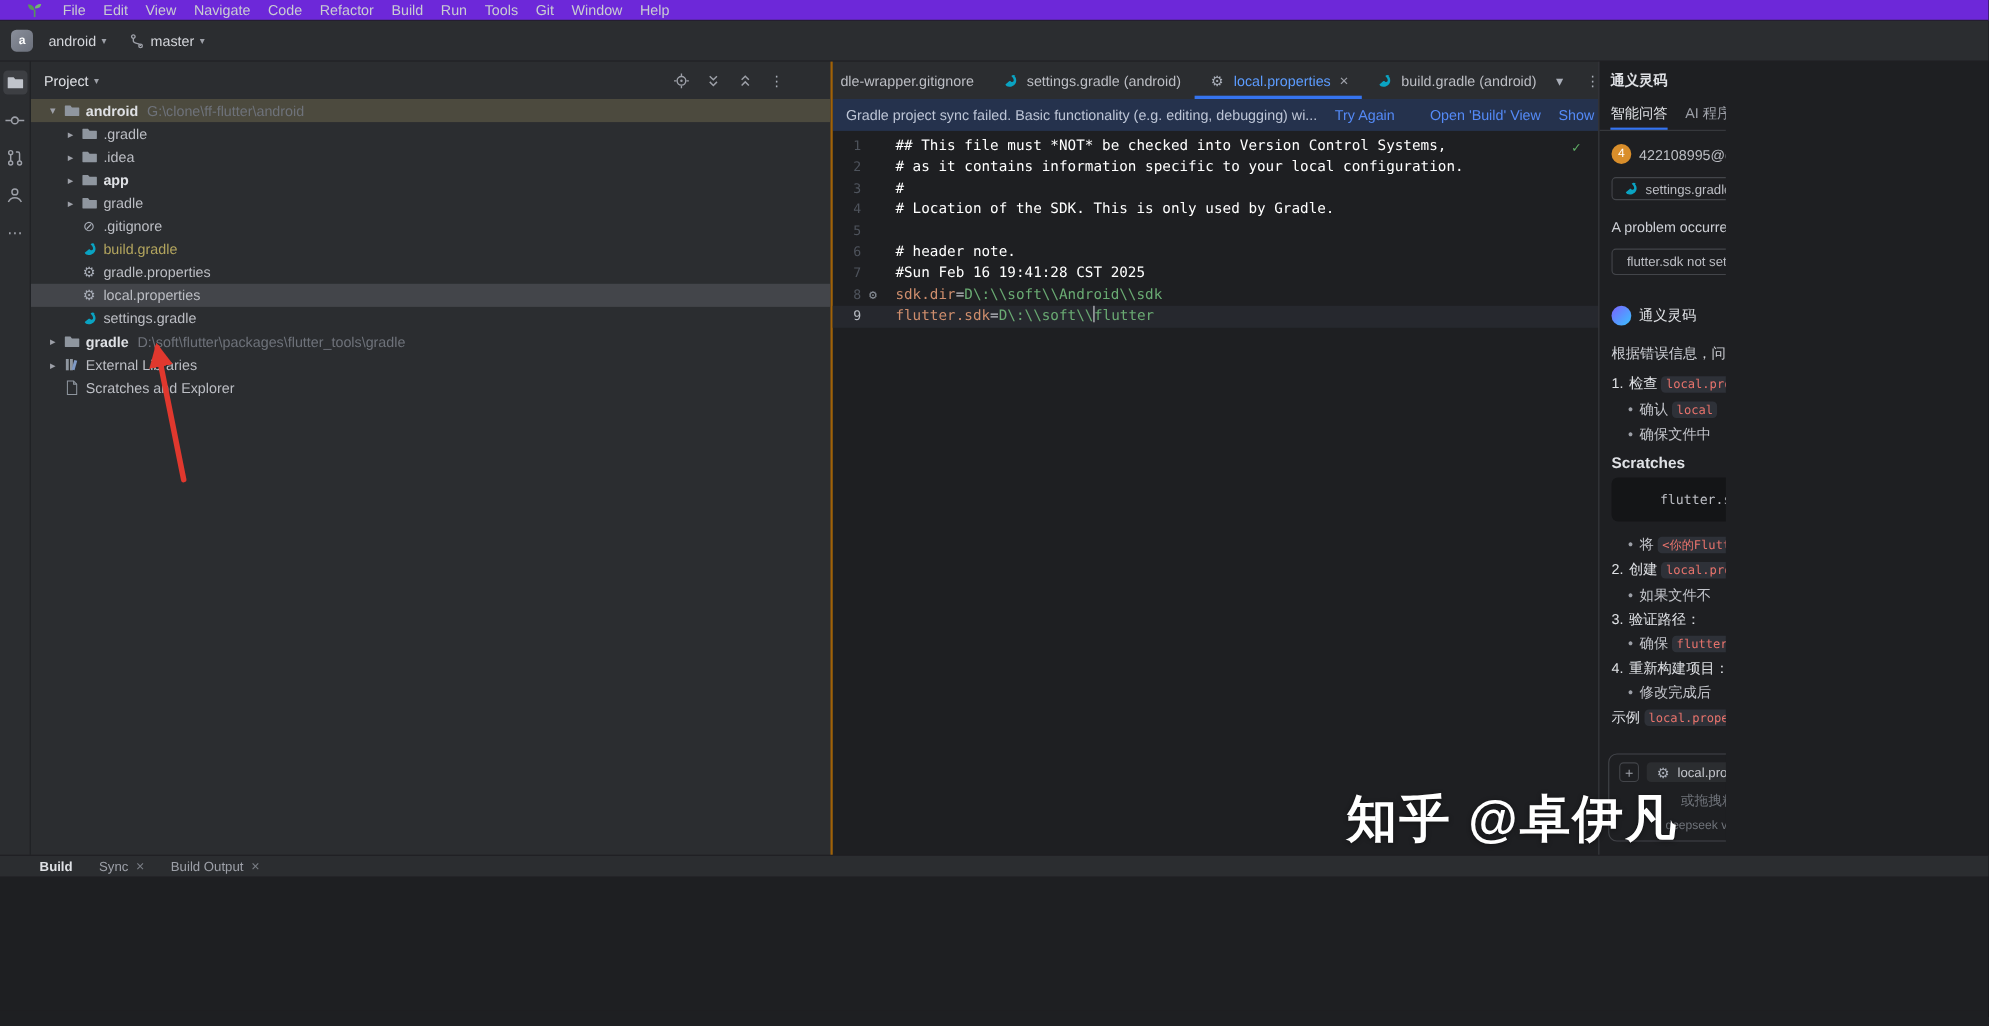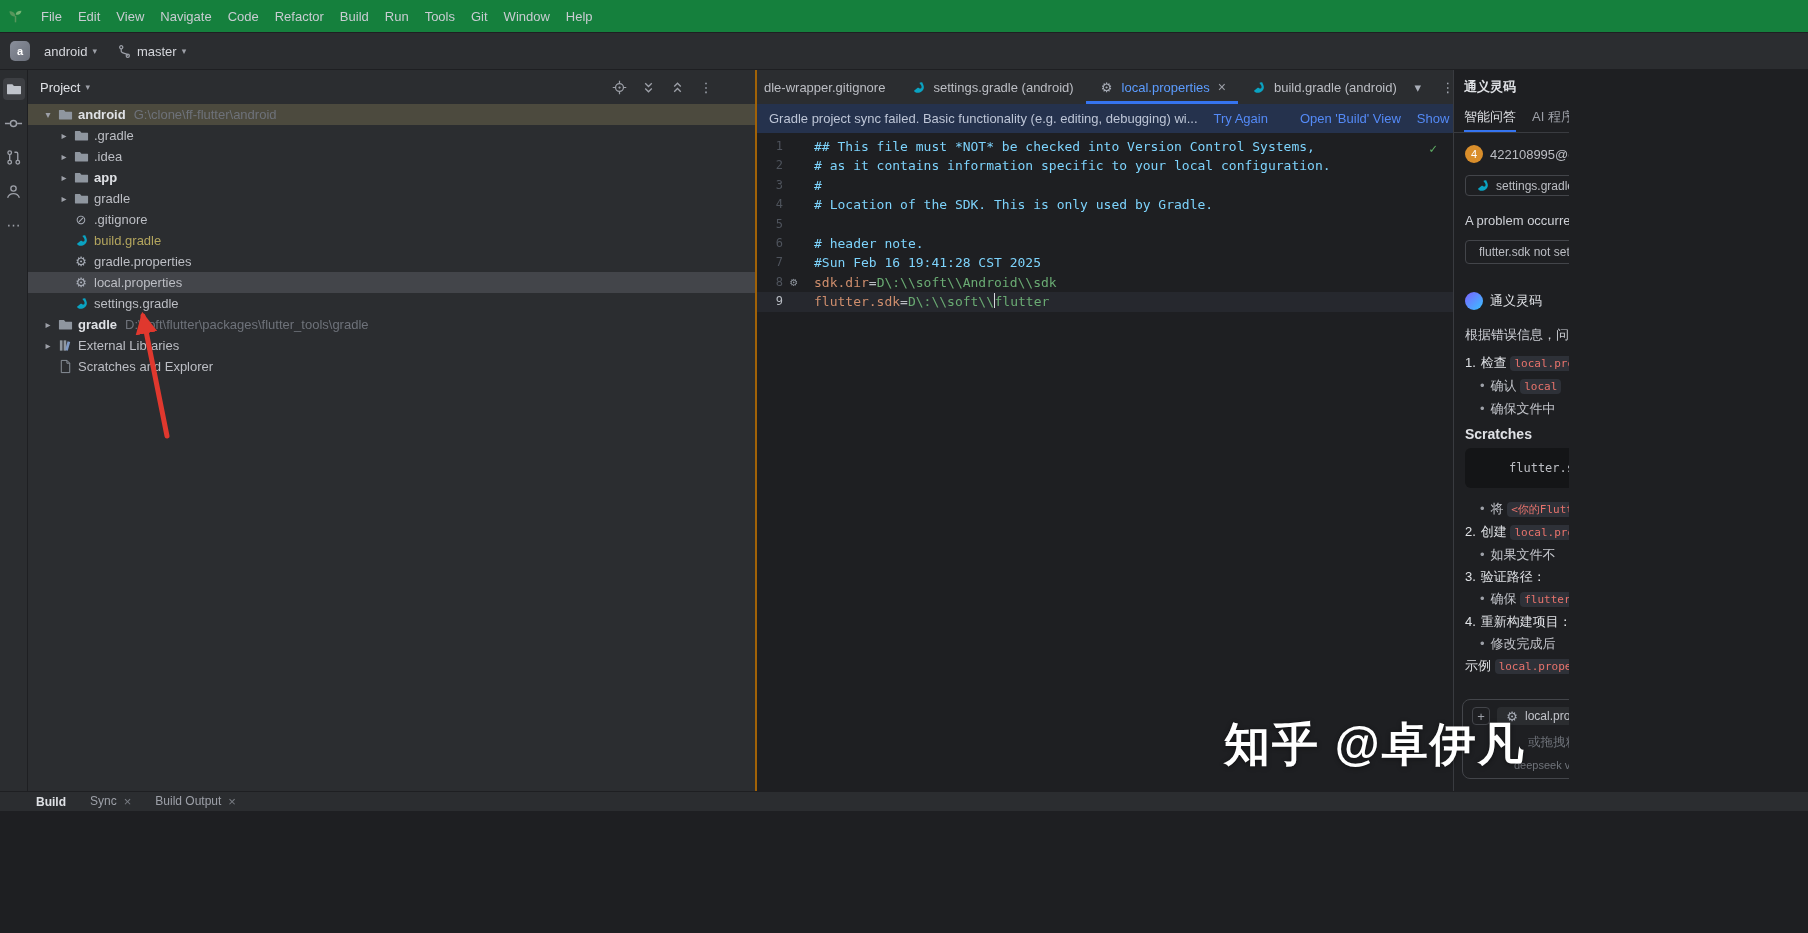--- a/index.html
+++ b/index.html
@@ -1,21 +1,21 @@
 <!DOCTYPE html>
 <html><head>
 <meta charset="utf-8">
 <style>
   *{box-sizing:border-box;margin:0;padding:0}
   html,body{background:#101113}
   .app{position:relative;width:1808px;height:933px;background:#1e1f22;overflow:hidden;
        font-family:"Liberation Sans",sans-serif;font-size:13px;color:#bcbec4}
 
   
-  .menubar{height:33px;background:#15803d;border-bottom:1px solid #1e1f22;display:flex;align-items:center;padding:0 4px;gap:1px}
+  .menubar{height:19px;background:#6d28d9;border-bottom:1px solid #1e1f22;display:flex;align-items:center;padding:0 20px;gap:1px}
   .menubar .logo{width:22px;height:22px;display:flex;align-items:center;justify-content:center;margin-right:6px}
   .mi{padding:3px 8px;border-radius:4px;color:#c9ccd2}
 
   
   .toolbar{height:37px;background:#2b2d30;border-bottom:1px solid #1e1f22;display:flex;align-items:center;padding:0 10px;gap:8px}
   .proj-badge{width:20px;height:20px;border-radius:5px;background:linear-gradient(135deg,#8a8f9b,#6a6f7a);
               color:#fff;font-size:11px;font-weight:bold;display:flex;align-items:center;justify-content:center}
   .widget{display:flex;align-items:center;gap:5px;padding:4px 6px;border-radius:4px;color:#d4d6db}
   .chev{color:#9da0a8;font-size:9px}
 
@@ -53,21 +53,21 @@
   .banner{height:29px;background:#25324d;display:flex;align-items:center;padding:0 12px;gap:16px;flex:none;color:#bdc5d6;white-space:nowrap}
   .blink{color:#548af7;cursor:pointer}
   .bspace{flex:1}
   .codewrap{position:relative;flex:1;padding-top:4px;font-family:"DejaVu Sans Mono",monospace}
   .cl{display:flex;height:19.4px;line-height:19.4px;font-size:13px;white-space:pre}
   .cl.cur{background:#26282e}
   .ln{width:26px;flex:none;text-align:right;color:#4e535c;font-size:12px}
   .cl.cur .ln{color:#b8bcc3}
   .gut{width:29px;flex:none;padding-left:7px;color:#8d939c;font-size:12px}
   .lc{padding-left:2px}
-  .tk-comment{color:#7dd3fc}
+  .tk-comment{color:#ffffff}
   .tk-key{color:#cf8e6d}
   .tk-plain{color:#bcbec4}
   .tk-value{color:#6aab73}
   .caret{display:inline-block;width:1.5px;height:15px;background:#d6d8dd;vertical-align:-2px;margin:0 -0.5px}
   .ed-check{position:absolute;top:8px;right:16px;color:#5fad65;font-size:13px}
 
   
   .ai{width:355px;background:#1e1f22;border-left:1px solid #393b40;position:relative}
   .ai-clip{width:115px;height:100%;overflow:hidden;position:relative;display:flex;flex-direction:column}
   .ai-head{height:33px;line-height:33px;padding:0 10px;color:#dfe1e5;font-weight:bold;white-space:nowrap;flex:none}
@@ -94,21 +94,21 @@
   .ai-input{position:absolute;left:8px;bottom:12px;width:230px;border:1px solid #43454a;border-radius:8px;padding:7px 9px;background:#1e1f22}
   .chiprow{display:flex;align-items:center;gap:7px}
   .plusbtn{width:18px;height:18px;border:1px solid #43454a;border-radius:4px;color:#9da0a8;display:flex;align-items:center;justify-content:center;font-size:13px}
   .ctxchip{display:inline-flex;align-items:center;gap:4px;background:#2b2d30;border-radius:4px;padding:2px 6px;font-size:12px;color:#c3c5cb;white-space:nowrap}
   .ph{color:#6f737a;margin:9px 0 8px;padding-left:56px;white-space:nowrap;font-size:12.5px}
   .model{color:#6f737a;font-size:11px;padding-left:42px;white-space:nowrap}
 
   
   .bottombar{height:20px;background:#2b2d30;border-top:1px solid #1e1f22;display:flex;align-items:center;gap:24px;padding-left:36px;font-size:12px}
   .bb-title{color:#dfe1e5;font-weight:bold}
-  .bb-tab{display:flex;gap:7px;color:#9da0a8}
+  .bb-tab{display:flex;align-items:center;gap:7px;color:#9da0a8}
   .bb-tab .close{font-size:13px;color:#7a7e85}
   .bottompanel{height:122px;background:#1e1f22}
 
   
   .arrow{position:absolute;left:0;top:0;pointer-events:none;z-index:40}
   .watermark{position:absolute;left:1224px;top:714px;z-index:50;color:#ffffff;font-size:46px;font-weight:bold;
              letter-spacing:2px;text-shadow:0 1px 5px rgba(0,0,0,.45);white-space:nowrap}
 </style>
 </head>
 <body>

